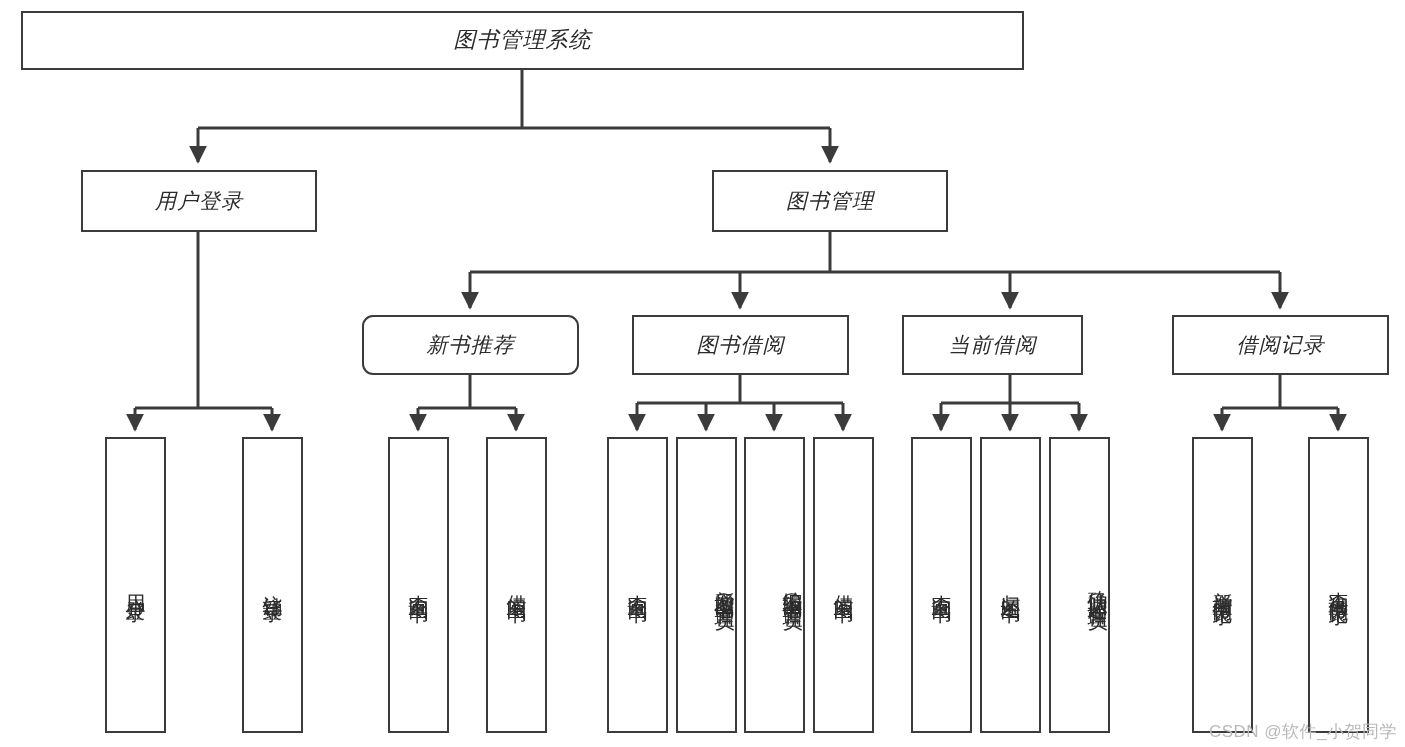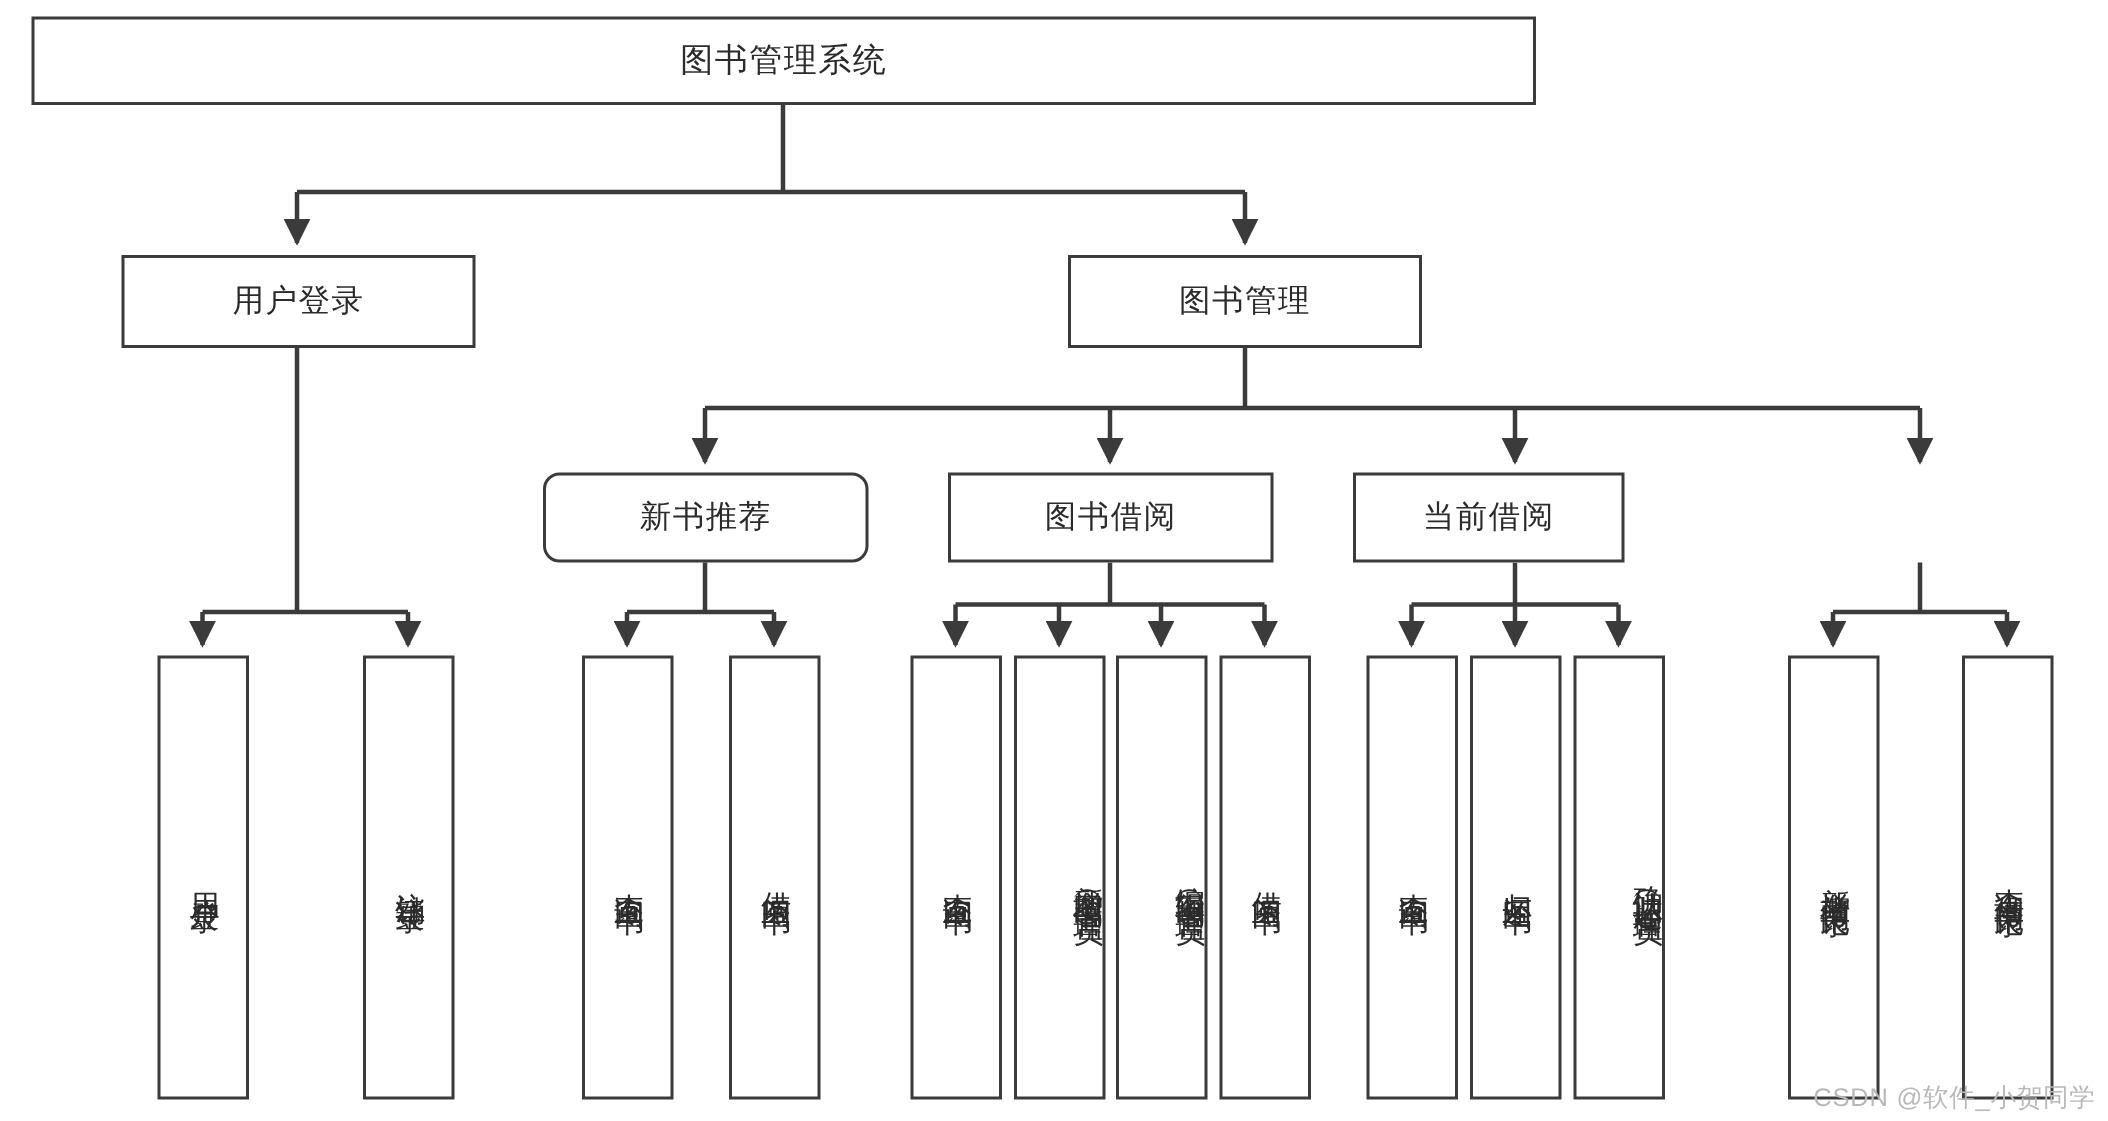--- a/index.html
+++ b/index.html
@@ -32,20 +32,21 @@
     background: #ffffff;
     display: flex;
     align-items: center;
     justify-content: center;
     color: #2b2b2b;
   }
   .node.h {
     font-size: 21px;
     letter-spacing: 1px;
     line-height: 1.2;
+    font-style: italic;
   }
   .node.root {
     font-size: 22px;
   }
   .node.v {
     writing-mode: vertical-rl;
     text-orientation: upright;
     font-size: 20px;
     letter-spacing: 3px;
     align-items: flex-start;
@@ -144,20 +145,23 @@
 
   <div class="node h" style="left:362px; top:315px; width:217px; height:60px;border-radius:11px;">
     <span>新书推荐</span>
   </div>
   <div class="node h" style="left:632px; top:315px; width:217px; height:60px;">
     <span>图书借阅</span>
   </div>
   <div class="node h" style="left:902px; top:315px; width:181px; height:60px;">
     <span>当前借阅</span>
   </div>
+  <div class="node h" style="left:1172px; top:315px; width:217px; height:60px;">
+    <span>借阅记录</span>
+  </div>
 
   <div class="node v mid" style="left:105px; top:437px; width:61px; height:296px;">
     <span class="vtext">用户登录</span>
   </div>
   <div class="node v mid" style="left:242px; top:437px; width:61px; height:296px;">
     <span class="vtext">注销登录</span>
   </div>
 
   <div class="node v mid" style="left:388px; top:437px; width:61px; height:296px;">
     <span class="vtext">查询图书</span>

